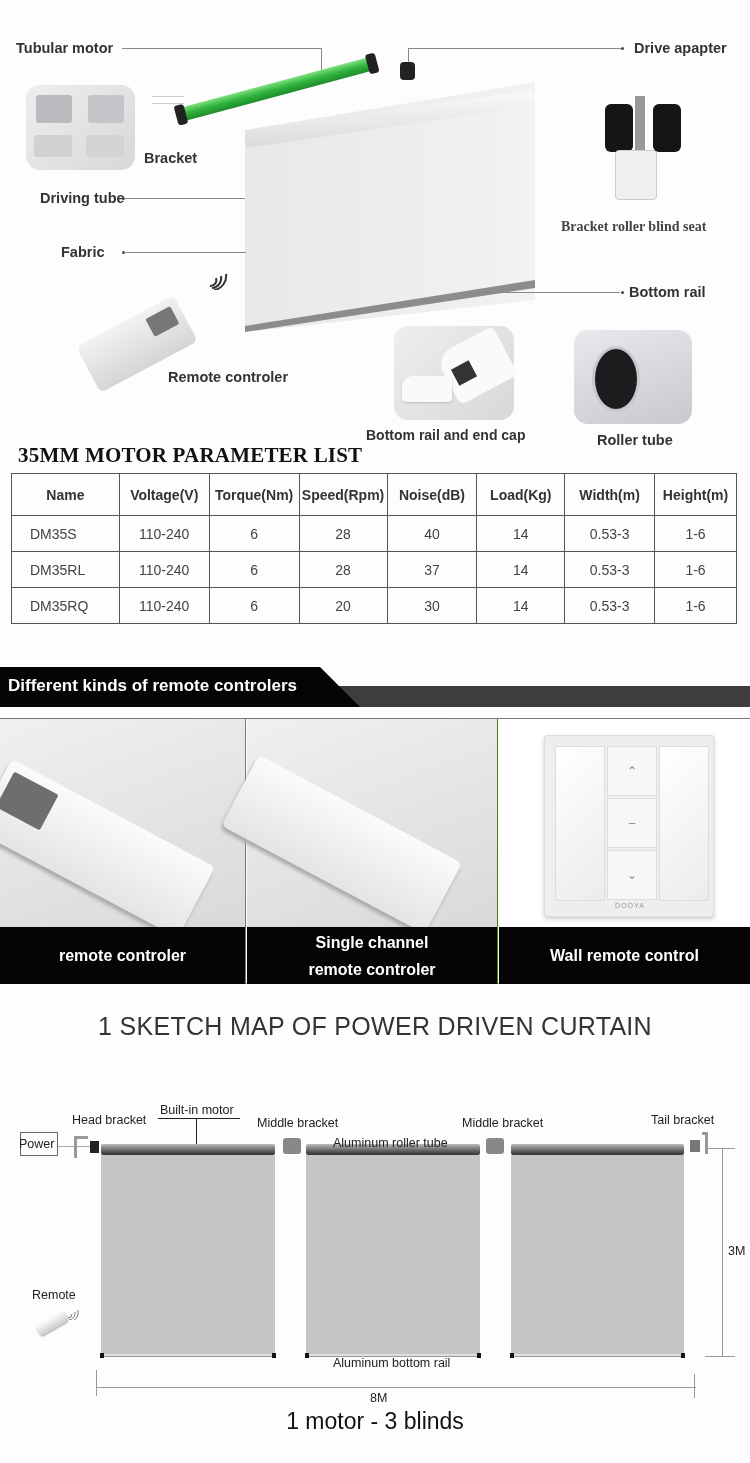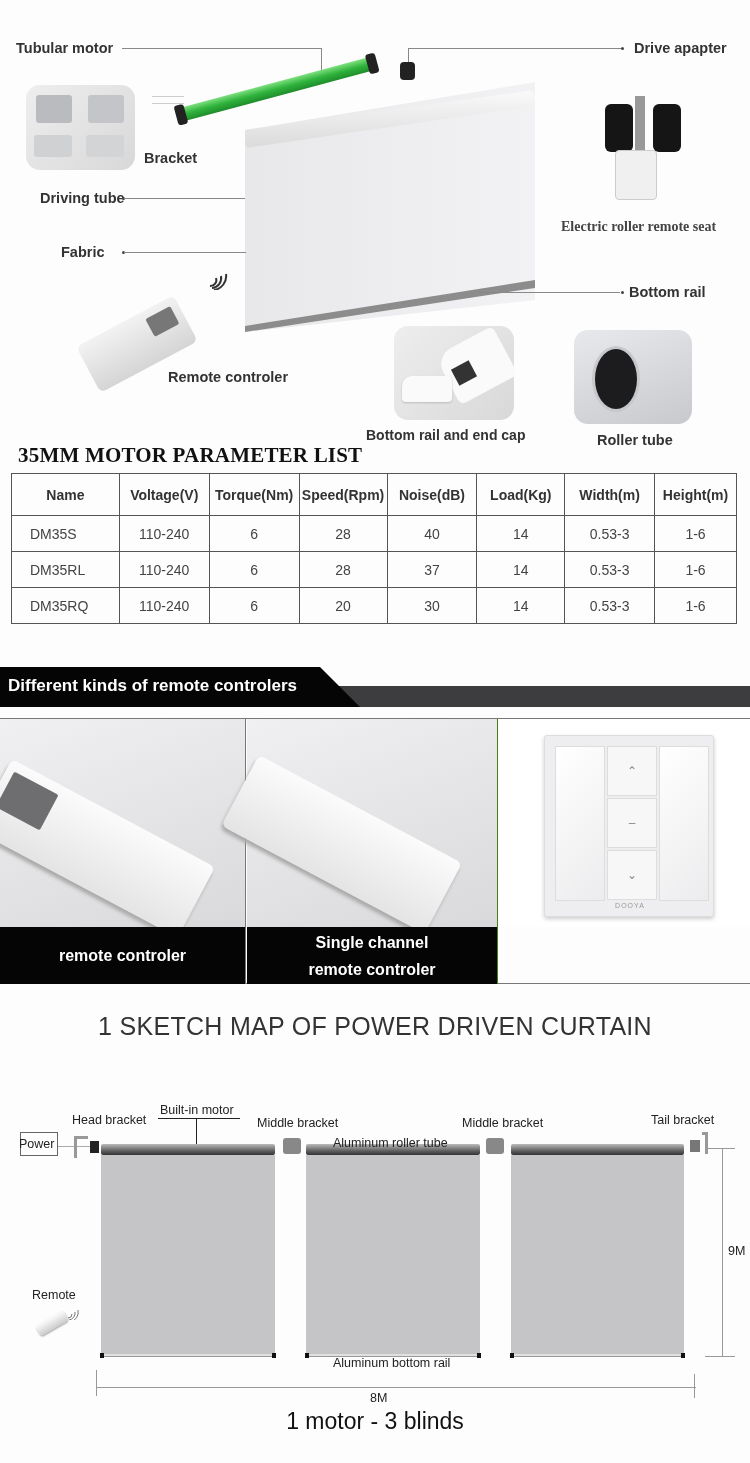--- a/index.html
+++ b/index.html
@@ -94,21 +94,21 @@
     <div style="position:absolute;right:8px;top:8px;width:28px;height:20px;background:#777;border-radius:2px;"></div>
   </div>
   <span class="abs lbl" style="left:168px;top:369px;">Remote controler</span>
 
   <div class="abs" style="left:605px;top:96px;width:80px;height:110px;">
     <div style="position:absolute;left:0;top:8px;width:28px;height:48px;background:#151515;border-radius:6px;"></div>
     <div style="position:absolute;left:48px;top:8px;width:28px;height:48px;background:#151515;border-radius:6px;"></div>
     <div style="position:absolute;left:30px;top:0;width:10px;height:60px;background:#999;"></div>
     <div style="position:absolute;left:10px;top:54px;width:42px;height:50px;background:#f0f0f0;border:1px solid #ccc;border-radius:4px;"></div>
   </div>
-  <span class="abs serif-lbl" style="left:561px;top:219px;">Electric roller remote seat</span>
+  <span class="abs serif-lbl" style="left:561px;top:219px;">Bracket roller blind seat</span>
 
   <div class="hline" style="left:480px;top:292px;width:140px;"></div>
   <span class="dot" style="left:621px;top:291px;"></span>
   <span class="abs lbl" style="left:629px;top:284px;">Bottom rail</span>
 
   <div class="thumb" style="left:394px;top:326px;width:120px;height:94px;">
     <div style="position:absolute;left:50px;top:12px;width:65px;height:55px;background:#fafafa;border-radius:18px 6px 6px 6px;transform:rotate(-28deg);"></div>
     <div style="position:absolute;left:60px;top:38px;width:20px;height:18px;background:#333;transform:rotate(-28deg);"></div>
     <div style="position:absolute;left:8px;top:50px;width:50px;height:26px;background:#fafafa;border-radius:10px 4px 4px 4px;box-shadow:0 1px 2px #bbb;"></div>
   </div>
@@ -206,20 +206,23 @@
     <div class="rphoto" style="background:#fff;">
       <div style="position:absolute;left:45px;top:16px;width:170px;height:182px;background:#eeeef0;border:1px solid #ddd;border-radius:3px;box-shadow:0 2px 4px #ccc;">
         <div style="position:absolute;left:10px;top:10px;width:50px;height:155px;background:linear-gradient(135deg,#fff,#ececee);border:1px solid #ddd;"></div>
         <div style="position:absolute;left:62px;top:10px;width:50px;height:50px;background:#f7f7f8;border:1px solid #ddd;text-align:center;line-height:48px;color:#888;font-size:12px;">⌃</div>
         <div style="position:absolute;left:62px;top:62px;width:50px;height:50px;background:#f7f7f8;border:1px solid #ddd;text-align:center;line-height:48px;color:#888;font-size:12px;">–</div>
         <div style="position:absolute;left:62px;top:114px;width:50px;height:50px;background:#f7f7f8;border:1px solid #ddd;text-align:center;line-height:48px;color:#888;font-size:12px;">⌄</div>
         <div style="position:absolute;left:114px;top:10px;width:50px;height:155px;background:linear-gradient(135deg,#fff,#ececee);border:1px solid #ddd;"></div>
         <div style="position:absolute;left:0;width:170px;top:166px;text-align:center;font-size:7px;color:#999;letter-spacing:1px;">DOOYA</div>
       </div>
     </div>
+    <div class="rcap">
+      <span>Wall remote control</span>
+    </div>
   </div>
 </div>
 
 <div class="sk-title">1 SKETCH MAP OF POWER DRIVEN CURTAIN</div>
 
 <div>
 
   <div class="abs" style="left:20px;top:1132px;width:38px;height:24px;border:1px solid #666;"></div>
   <span class="sk-lbl" style="left:19px;top:1137px;">Power</span>
   <div class="hline" style="left:58px;top:1146px;width:40px;background:#aaa;"></div>
@@ -255,21 +258,21 @@
     <div class="railcap" style="left:272px;top:1353px;"></div>
   <div class="railcap" style="left:305px;top:1353px;"></div>
     <div class="railcap" style="left:477px;top:1353px;"></div>
   <div class="railcap" style="left:510px;top:1353px;"></div>
     <div class="railcap" style="left:681px;top:1353px;"></div>
   <span class="sk-lbl" style="left:333px;top:1356px;">Aluminum bottom rail</span>
 
   <div class="vline" style="left:722px;top:1148px;height:208px;background:#999;"></div>
   <div class="hline" style="left:705px;top:1148px;width:30px;background:#999;"></div>
   <div class="hline" style="left:705px;top:1356px;width:30px;background:#999;"></div>
-  <span class="sk-lbl" style="left:728px;top:1244px;">9M</span>
+  <span class="sk-lbl" style="left:728px;top:1244px;">3M</span>
 
   <div class="hline" style="left:96px;top:1387px;width:600px;background:#999;"></div>
   <div class="vline" style="left:96px;top:1370px;height:26px;background:#999;"></div>
   <div class="vline" style="left:694px;top:1374px;height:24px;background:#999;"></div>
   <span class="sk-lbl" style="left:370px;top:1391px;">8M</span>
 
   <span class="sk-lbl" style="left:32px;top:1288px;">Remote</span>
   <div class="abs" style="left:36px;top:1318px;width:32px;height:11px;background:linear-gradient(#fafafa,#ccc);border-radius:3px;transform:rotate(-30deg);box-shadow:0 1px 2px #999;"></div>
   <div class="abs" style="left:66px;top:1306px;">
     <svg width="14" height="14" viewBox="0 0 14 14">

